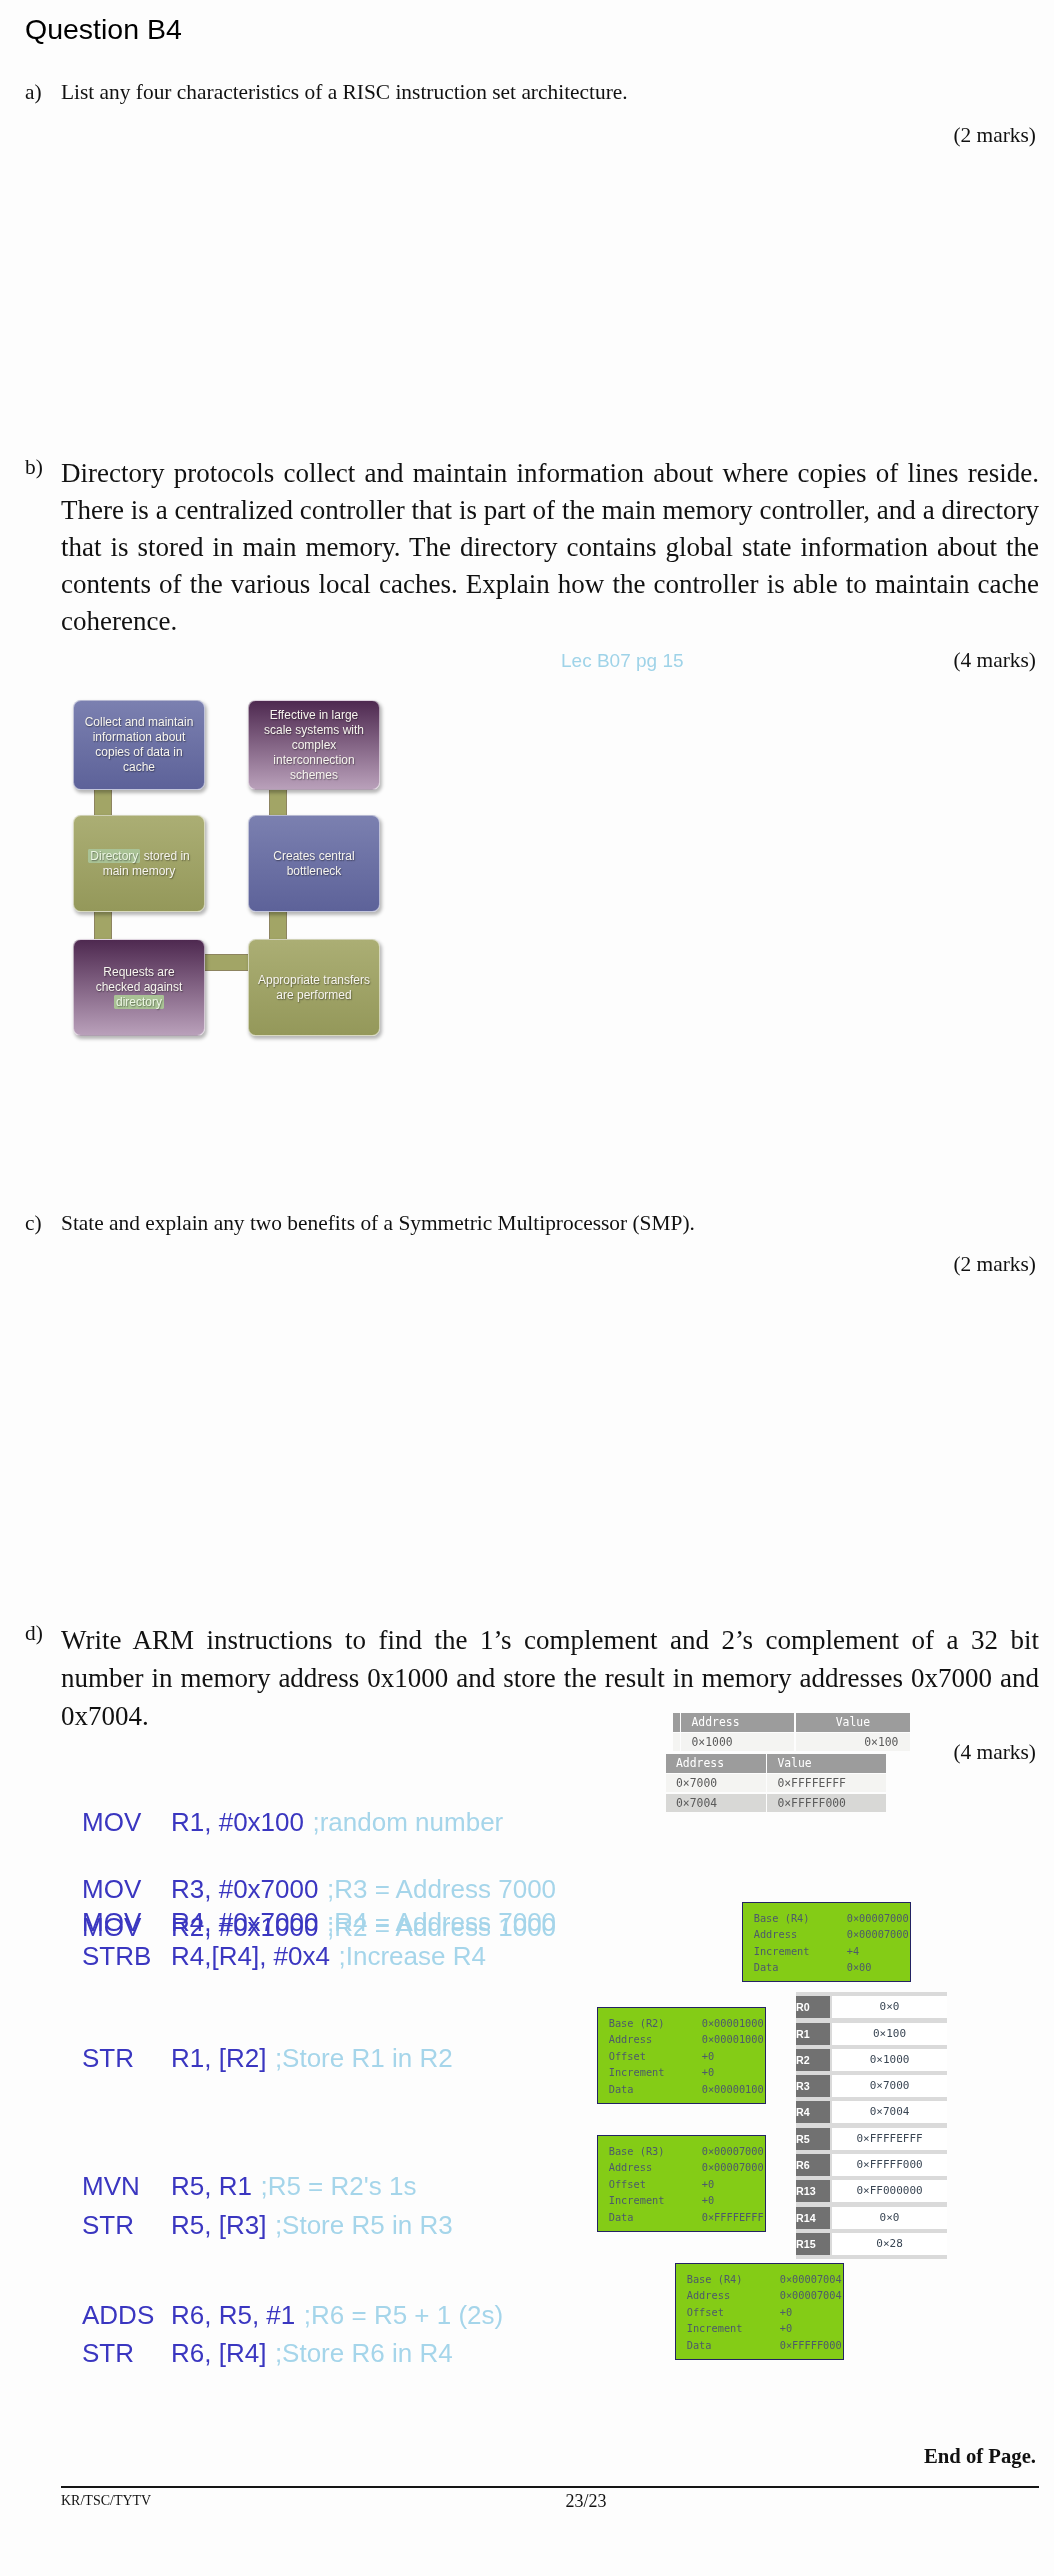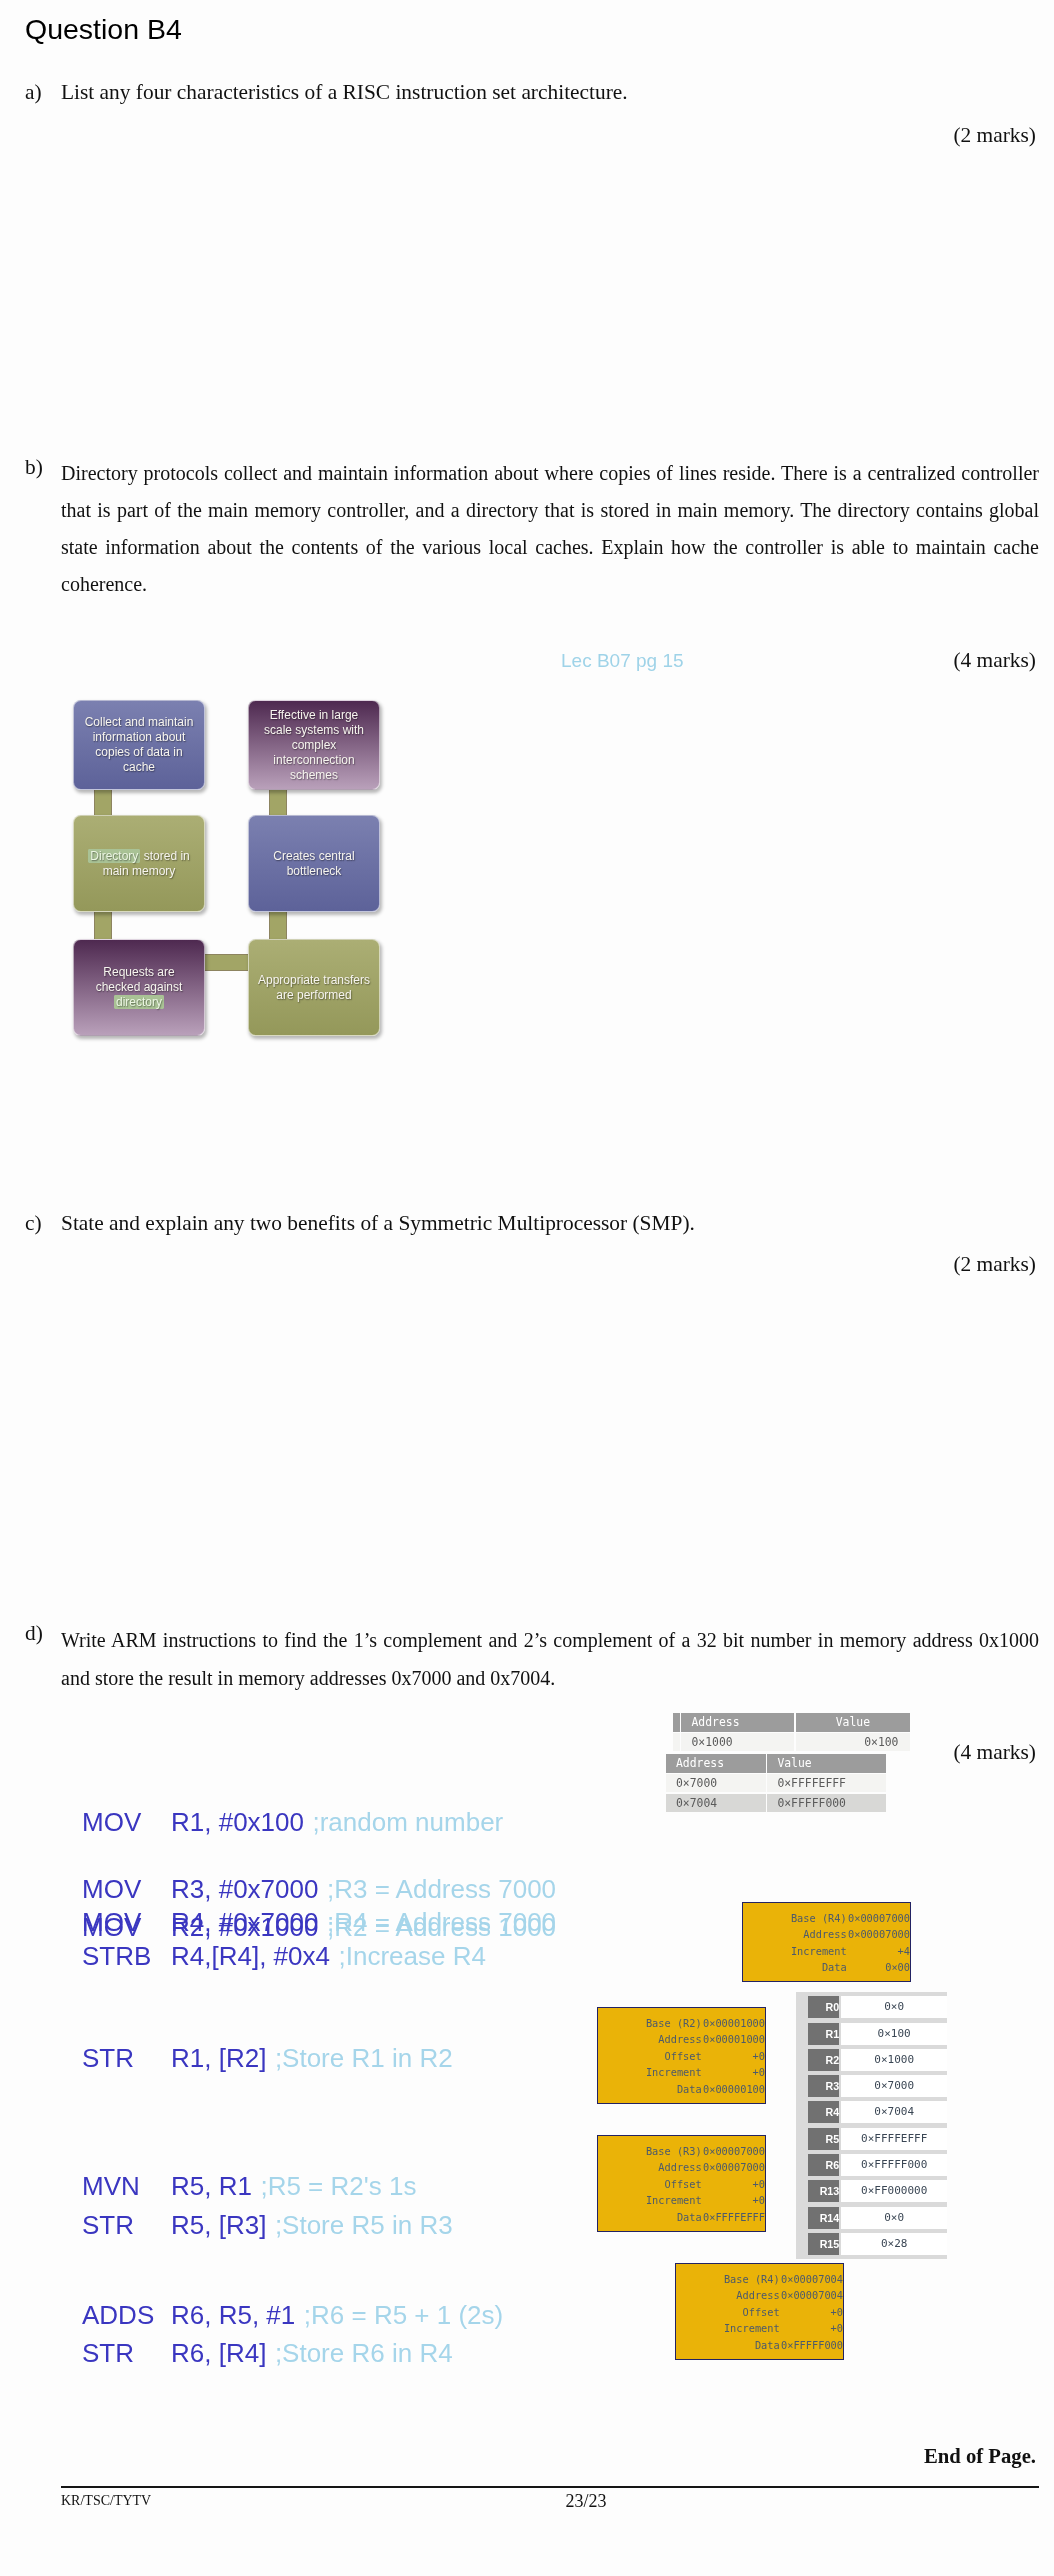--- a/index.html
+++ b/index.html
@@ -4,21 +4,21 @@
 <style>
   html,body{margin:0;padding:0;background:#ffffff;}
   .page{position:relative;width:1054px;height:2576px;background:#fdfdfd;overflow:hidden;
         font-family:"Liberation Serif", serif;color:#111;}
   .abs{position:absolute;}
 
   .title{left:25px;top:13px;font-family:"Liberation Sans",sans-serif;font-size:28.5px;color:#000;}
 
   .qlabel{position:absolute;font-size:21.4px;}
   .qtext{position:absolute;font-size:21.4px;}
-  .qblock{position:absolute;font-size:20px;text-align:justify;}
+  .qblock{position:absolute;font-size:27px;text-align:justify;}
   .marks{position:absolute;right:18px;font-size:21.4px;}
 
   .lecref{position:absolute;font-family:"Liberation Sans",sans-serif;font-size:19px;color:#9fd3e8;}
 
   
   .diagram{left:73px;top:700px;width:306px;height:336px;}
   .conn{position:absolute;background:#a2a566;border:0.7px solid #8d8460;z-index:1;}
   .dbox{position:absolute;width:132px;border-radius:7.8px;z-index:2;
         display:flex;align-items:center;justify-content:center;text-align:center;
         font-family:"Liberation Sans",sans-serif;font-size:12px;line-height:15px;color:#f7f5ef;
@@ -44,31 +44,31 @@
   .mrow.dark .mcell{background:#d8d8d6;}
   .stub{width:7.1px;padding:0;}
   .memA .c1{width:113px;}
   .memA .c2{width:114px;}
   .memA .val{text-align:right;padding-right:11.4px;padding-left:0;}
   .memA .head .c2{text-align:center;padding-left:0;}
   .memB .c1{width:100px;}
   .memB .c2{width:119px;}
 
   
-  .basetbl{position:absolute;background:#eab308;border:1.4px solid #232363;box-sizing:border-box;
-           font-family:"DejaVu Sans Mono",monospace;font-size:10.3px;color:#4d5a6b;padding:7.1px 0 5.7px 0;text-align:right;}
+  .basetbl{position:absolute;background:#84cc16;border:1.4px solid #232363;box-sizing:border-box;
+           font-family:"DejaVu Sans Mono",monospace;font-size:10.3px;color:#4d5a6b;padding:7.1px 0 5.7px 0;}
   .brow{display:flex;height:16.4px;line-height:16.4px;}
   .bl{width:93px;padding-left:10.7px;}
   .bv{flex:1;}
 
   
   .regtbl{position:absolute;left:796px;top:1992px;width:151px;background:#dadada;padding-top:4.3px;}
   .rrow{display:flex;gap:2.1px;margin-bottom:4.3px;}
-  .rl{width:34px;height:22px;line-height:22px;background:#717171;color:#fff;text-align:right;
-      font-family:"Liberation Sans",sans-serif;font-weight:bold;font-size:10.7px;margin-left:12px;}
+  .rl{width:34px;height:22px;line-height:22px;background:#717171;color:#fff;text-align:left;
+      font-family:"Liberation Sans",sans-serif;font-weight:bold;font-size:10.7px;}
   .rv{width:115px;height:22px;line-height:22px;background:#ffffff;text-align:center;
       font-family:"DejaVu Sans Mono",monospace;font-size:11px;color:#3a4654;}
 
   
   .endpage{position:absolute;right:18px;top:2445px;font-size:20.7px;font-weight:bold;}
   .footrule{position:absolute;left:61px;top:2486px;width:978px;height:2.1px;background:#151515;}
   .footleft{position:absolute;left:61px;top:2493px;font-size:14px;}
   .footcenter{position:absolute;left:547px;top:2491px;width:78px;text-align:center;font-size:18px;}
 </style>
 </head>

